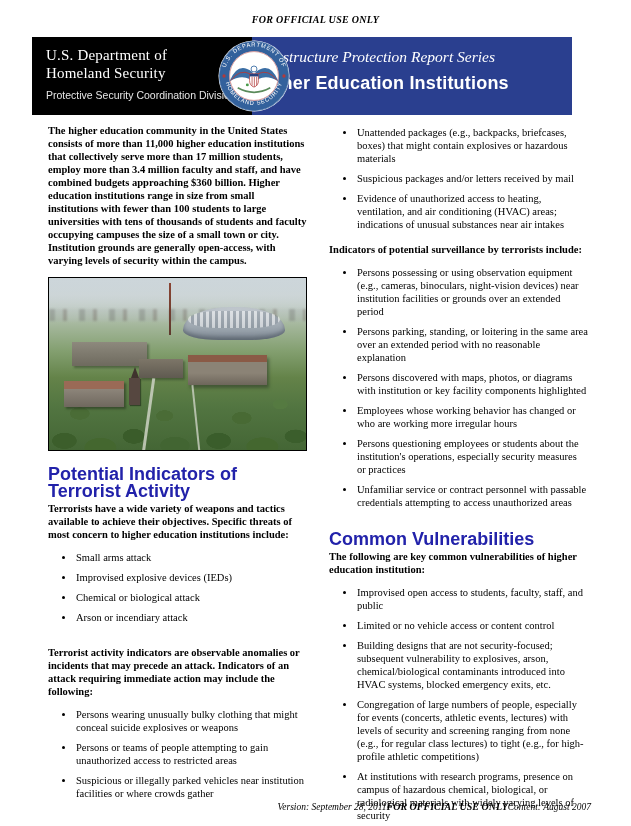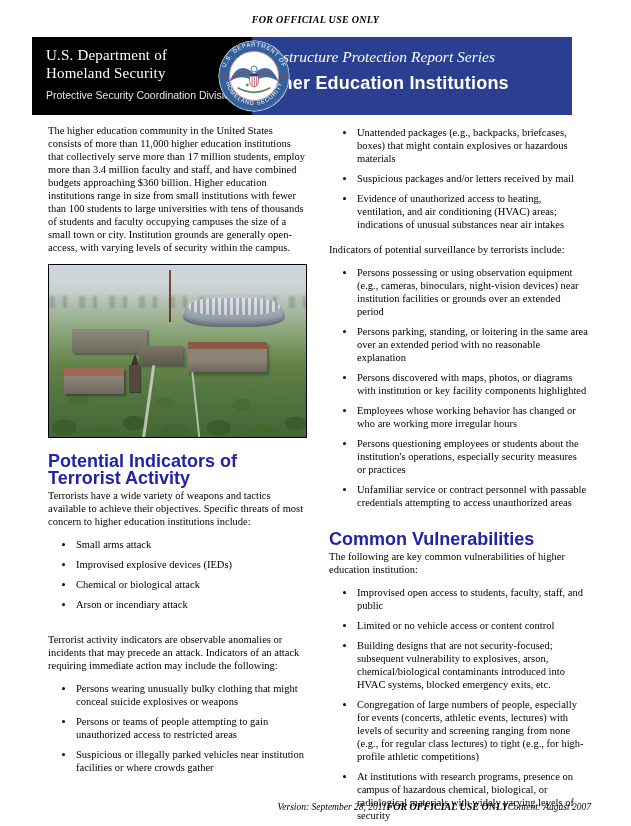--- a/index.html
+++ b/index.html
@@ -39,21 +39,21 @@
   }
   .seal {
     position:absolute; left:185px; top:2px; width:74px; height:74px;
   }
   
   .content {
     position:absolute; left:48px; top:124px; width:540px;
     display:flex; gap:22px;
   }
   .col { width:259px; font-size:10.5px; line-height:13px; }
-  .col p { margin:0 0 10px 0; }
+  .col p { margin:0 0 10px 0;font-weight:bold; }
   .col ul { margin:4px 0 12px 0; padding-left:27px; }
   .col li { margin-bottom:7px; padding-left:1px; }
   h2.section-title {
     font-family:"Liberation Sans", sans-serif; font-weight:bold;
     color:var(--heading-blue,#2222AA); font-size:18px; line-height:17px;
     margin:0 0 2px 0;
   }
   .gap-big { height:10px; }
   
   .photo {

